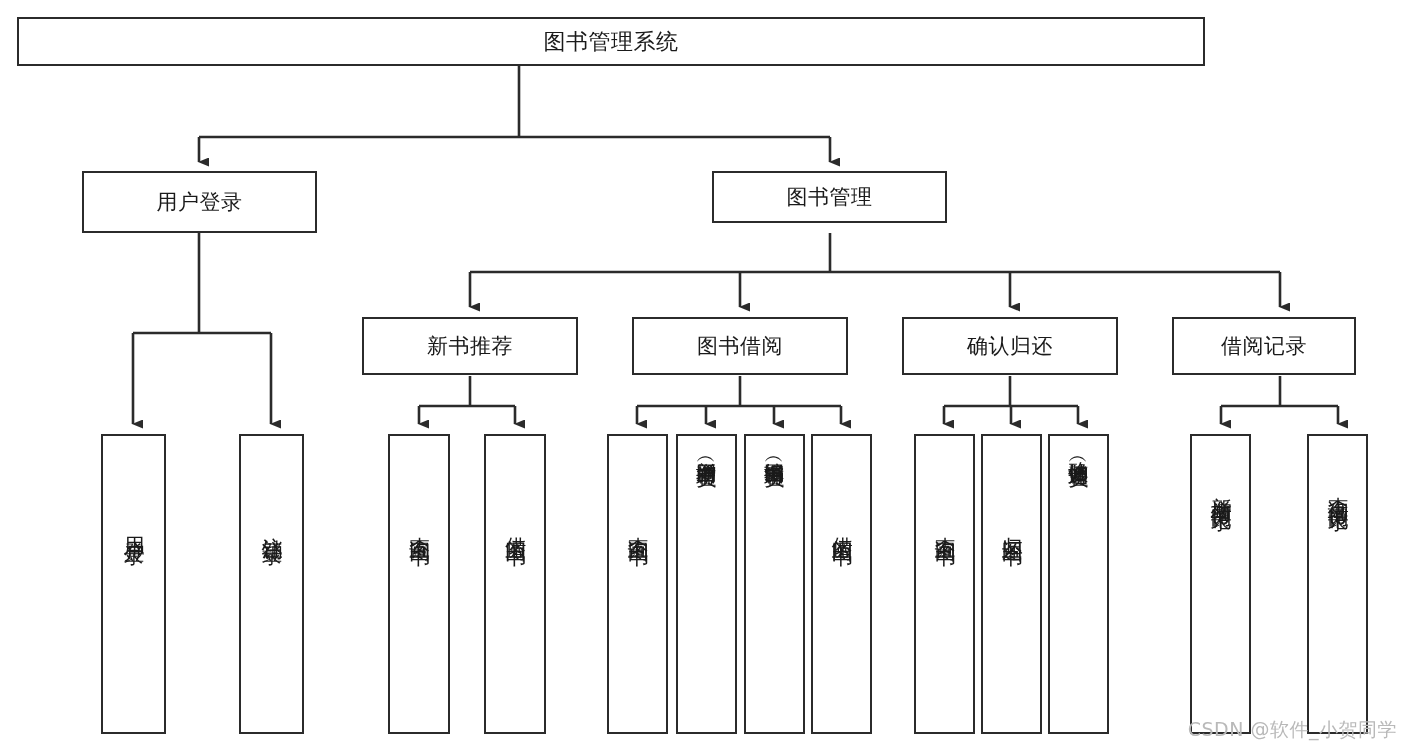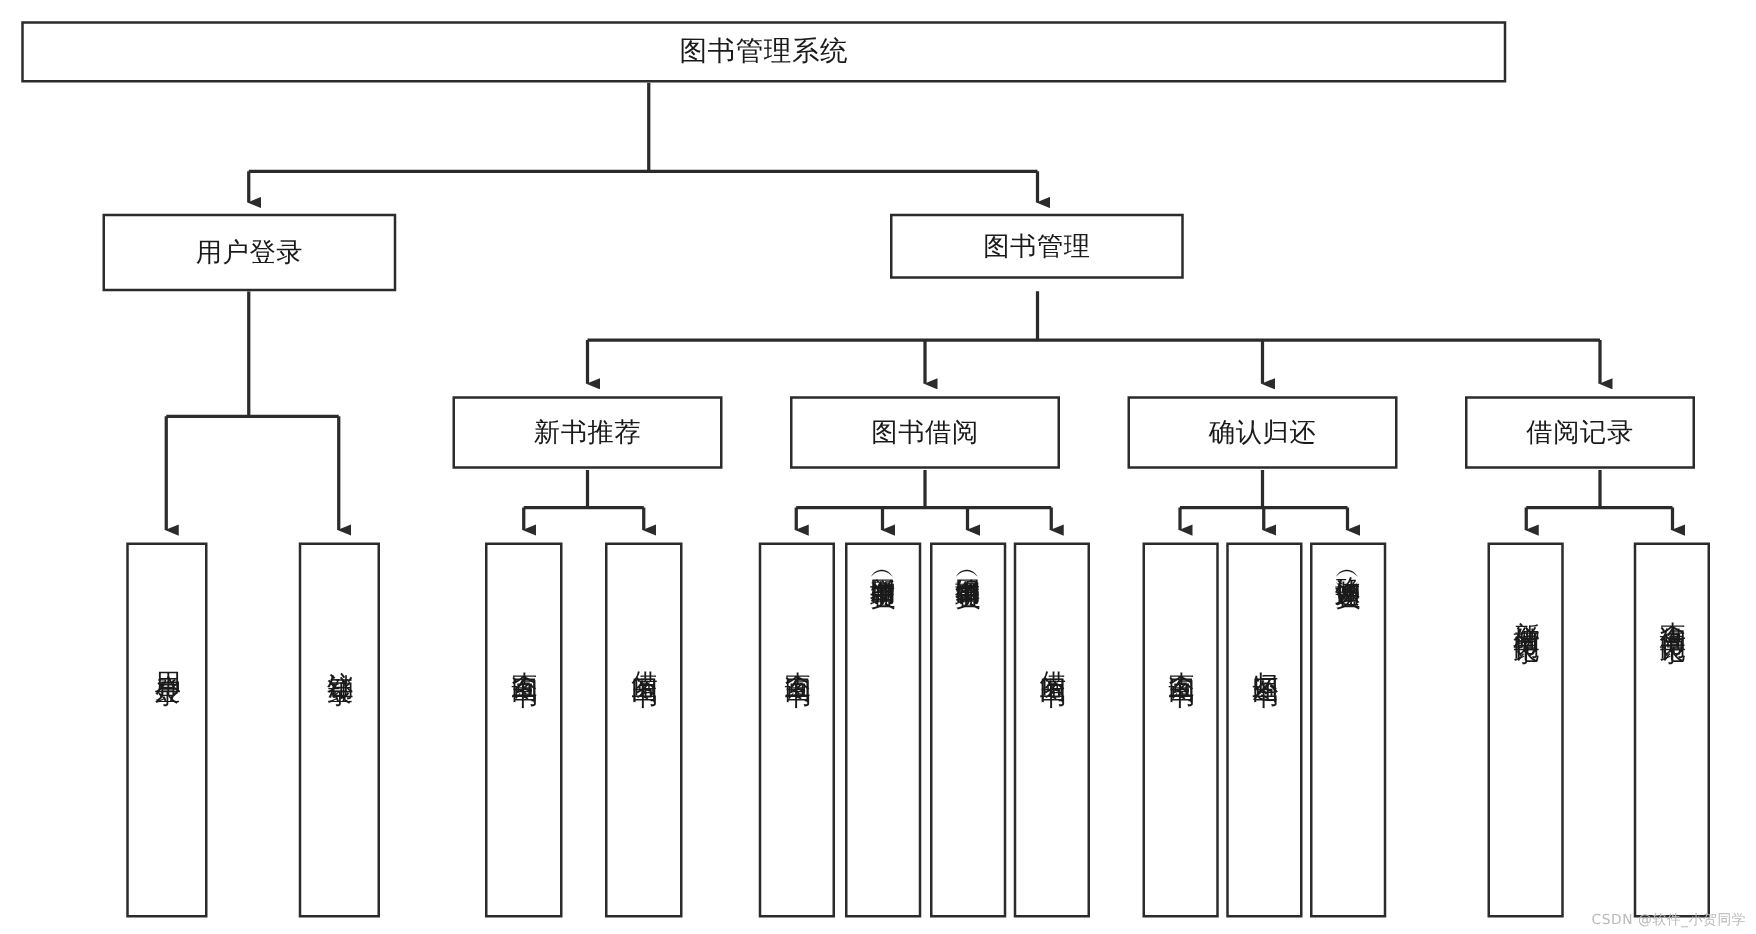--- a/index.html
+++ b/index.html
@@ -65,21 +65,21 @@
     font-size: 20px;
     letter-spacing: 1px;
   }
   .node.vert.mid .label {
     letter-spacing: 3px;
   }
   .watermark {
     position: absolute;
     right: 8px;
     bottom: 4px;
-    font-size: 11px;
+    font-size: 19px;
     color: #b9b9b9;
     font-family: "DejaVu Sans", "Liberation Sans", sans-serif;
     white-space: nowrap;
     letter-spacing: 0.5px;
   }
 </style>
 </head>
 <body>
 
 <div id="canvas">

